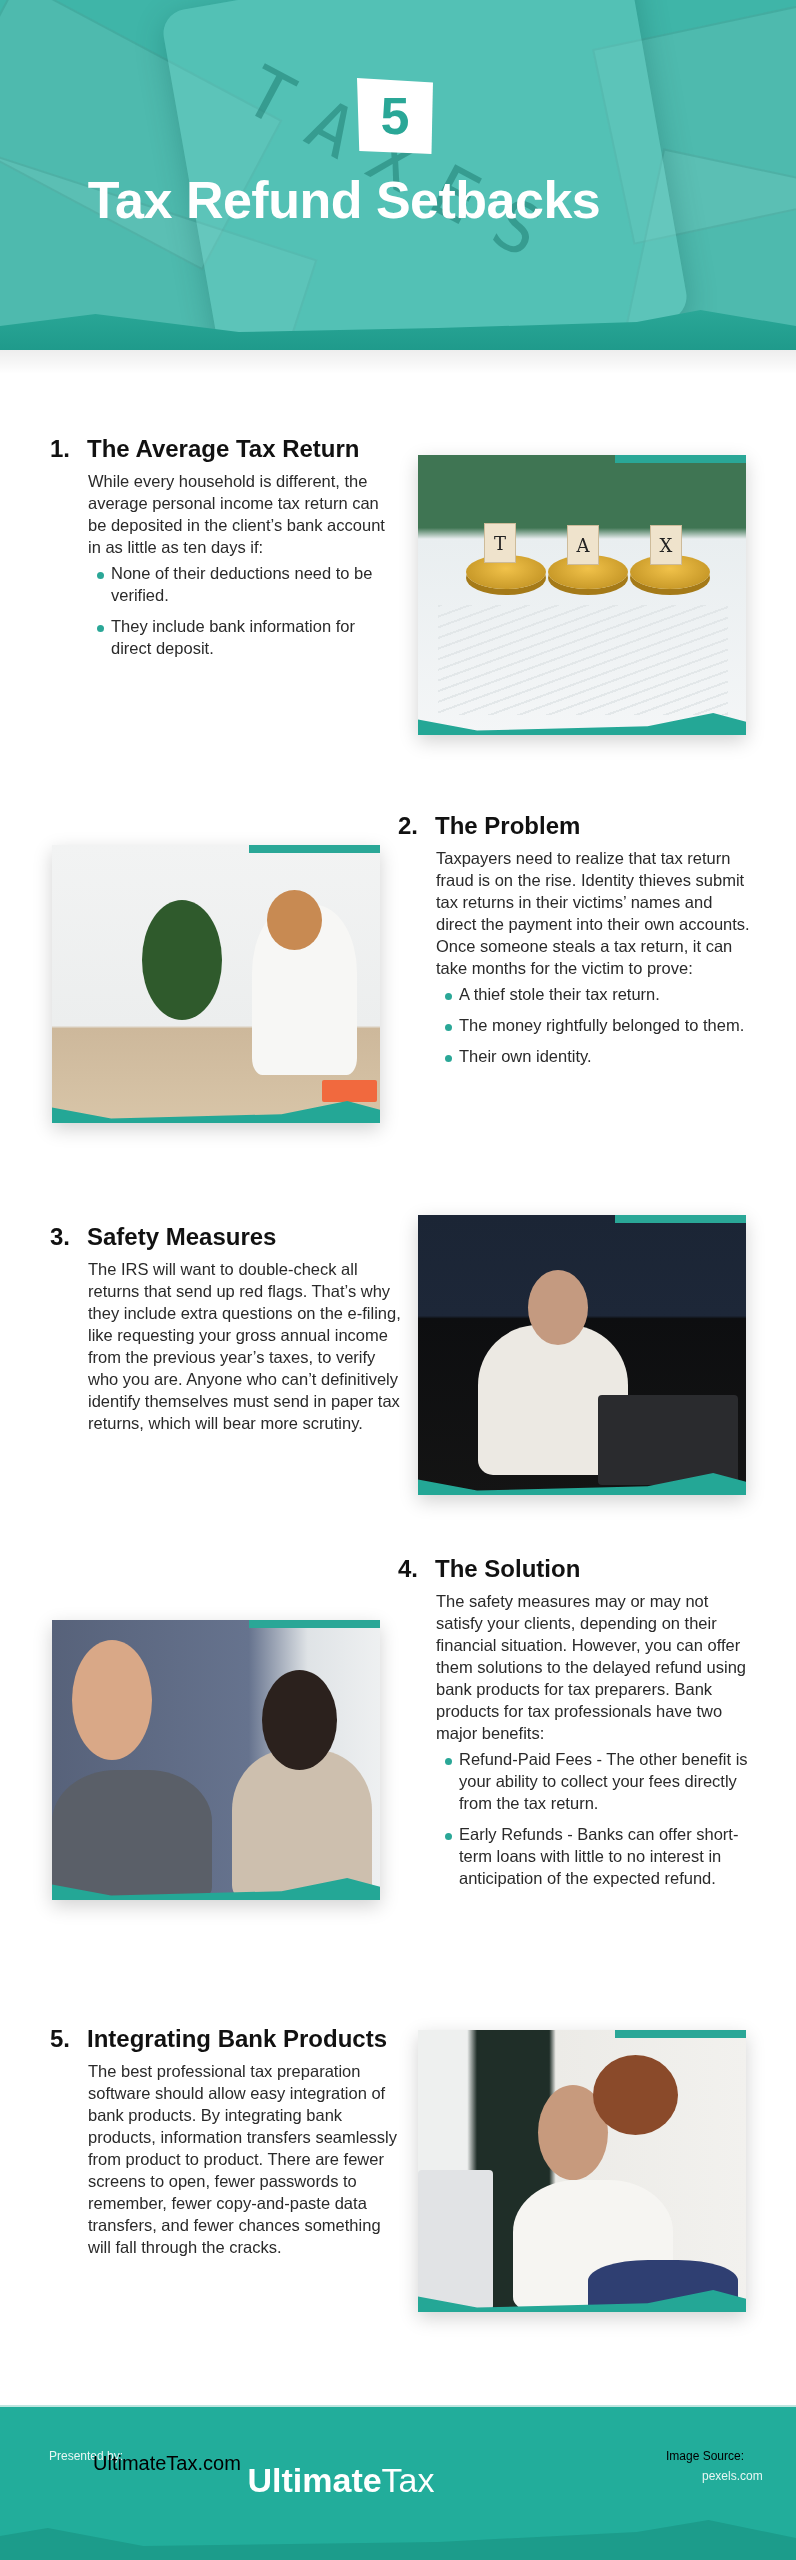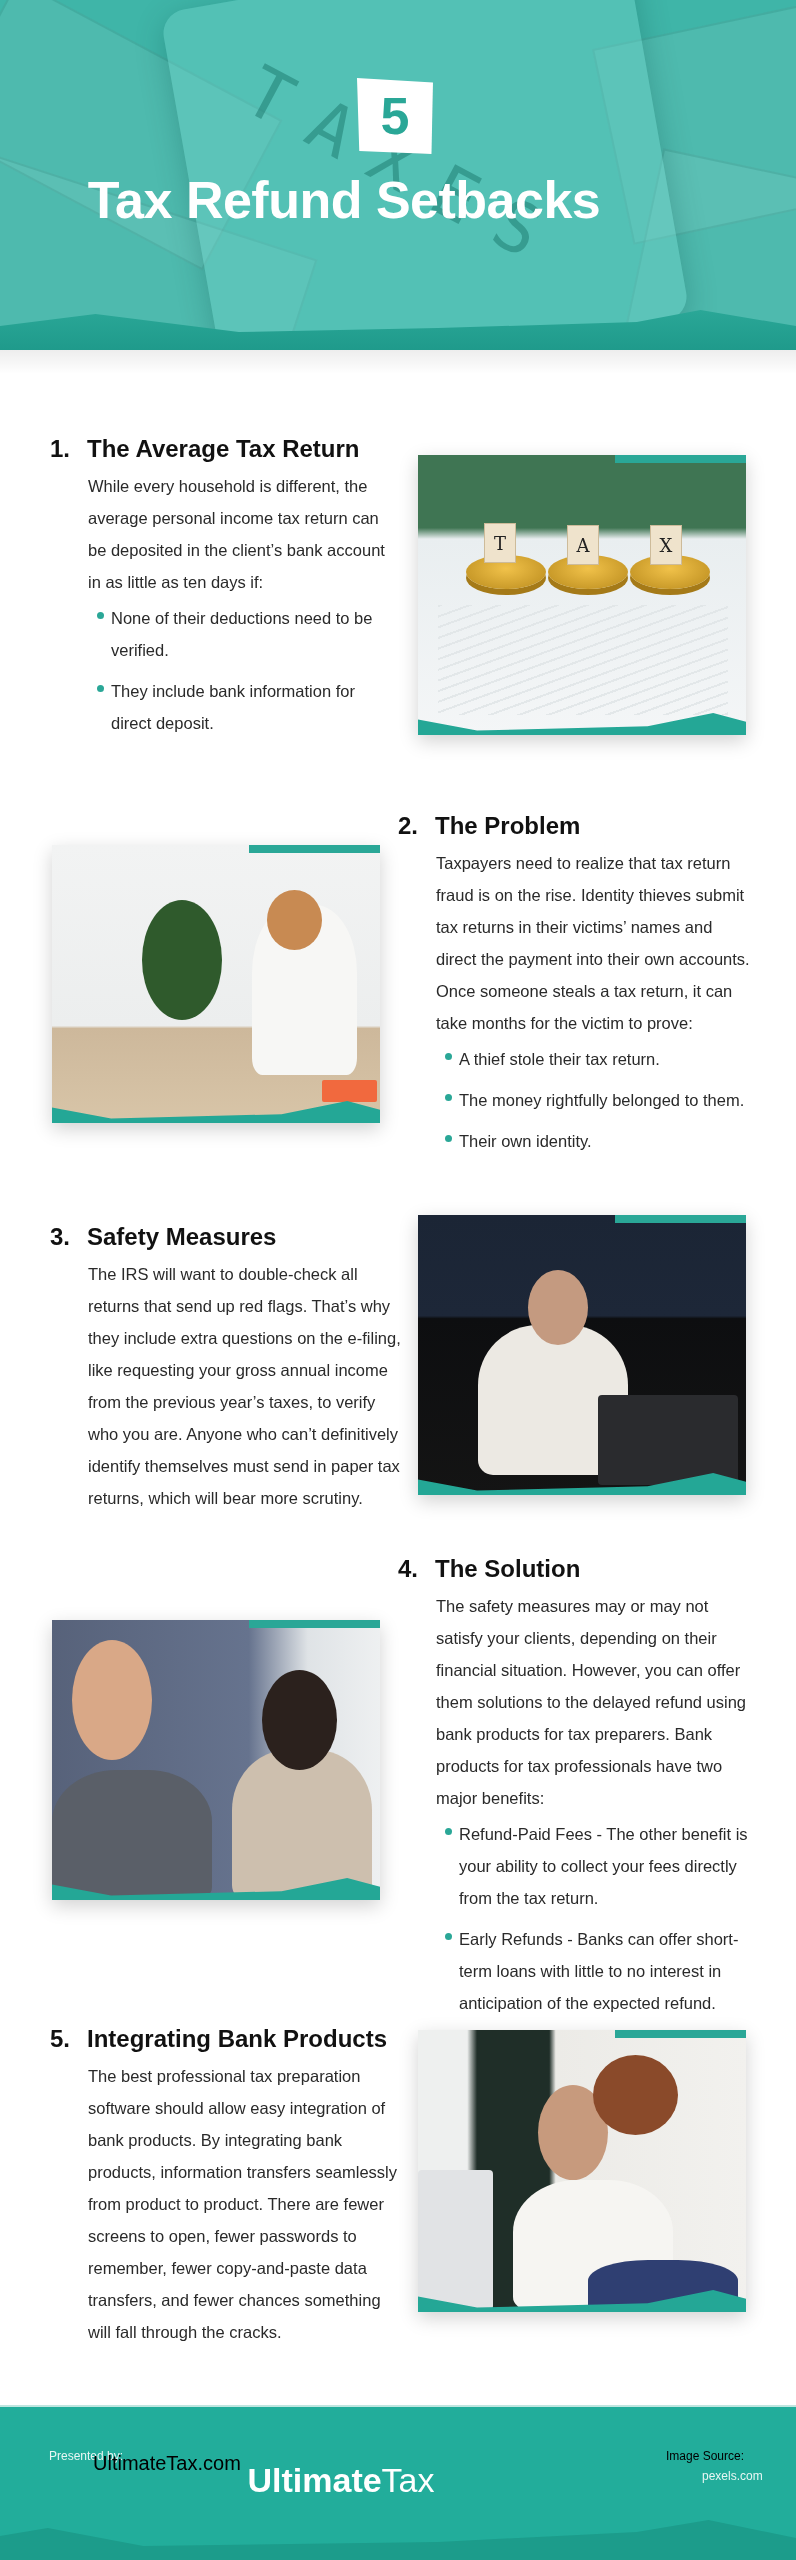--- a/index.html
+++ b/index.html
@@ -16,21 +16,21 @@
   .header .lightbox { position: absolute; left: 190px; top: -30px; width: 470px; height: 390px; background: rgba(120,215,205,0.35); border-radius: 24px; transform: rotate(-10deg); box-shadow: 0 8px 30px rgba(0,60,55,0.25); }
   .header .bgletters { position: absolute; left: 270px; top: 50px; font-family: "DejaVu Sans Mono", monospace; font-size: 70px; color: rgba(20,110,100,0.45); letter-spacing: 28px; transform: rotate(28deg); transform-origin: left top; }
   .header .bottom-band { position: absolute; left: 0; bottom: 0; width: 796px; height: 40px; background: linear-gradient(180deg, #2aa797 0%, #1f9a8b 100%); clip-path: polygon(0 40%, 12% 10%, 30% 55%, 55% 45%, 80% 30%, 88% 0, 100% 40%, 100% 100%, 0 100%); }
   .badge { position: absolute; left: 357px; top: 78px; width: 76px; height: 76px; background: #fff; clip-path: polygon(0 0, 100% 6%, 98% 100%, 3% 96%); display: flex; align-items: center; justify-content: center; box-shadow: 0 4px 12px rgba(0,0,0,0.2); }
   .badge span { font-family: "Liberation Sans", sans-serif; font-weight: 700; font-size: 52px; color: #2aa797; }
   .title { position: absolute; left: 0; top: 170px; width: 688px; text-align: center; font-family: "Liberation Sans", sans-serif; font-weight: 700; font-size: 52px; color: #fff; letter-spacing: -0.5px; }
   .header-shadow { position: absolute; left: 0; top: 350px; width: 796px; height: 24px; background: linear-gradient(180deg, rgba(0,0,0,0.07), rgba(0,0,0,0)); }
   .sec-head { position: absolute; font-family: "Liberation Sans", sans-serif; font-weight: 700; font-size: 24px; color: #111; white-space: nowrap; }
   .sec-head .num { position: absolute; left: 0; top: 0; }
   .sec-head .txt { position: absolute; left: 37px; top: 0; }
-  .body { position: absolute; font-family: "Liberation Sans", sans-serif; font-size: 16.5px; line-height: 32px; color: #2a2a2a; }
+  .body { position: absolute; font-family: "Liberation Sans", sans-serif; font-size: 16.5px; line-height: 22px; color: #2a2a2a; }
   .body p { margin: 0; }
   .body ul { list-style: none; margin-top: 4px; padding-left: 12px; }
   .body li { position: relative; padding-left: 11px; margin-bottom: 9px; }
   .body li::before { content: ""; position: absolute; left: -3px; top: 10px; width: 7px; height: 7px; border-radius: 50%; background: #2aa797; }
 
   .photo { position: absolute; box-shadow: 0 6px 18px rgba(0,0,0,0.18); overflow: hidden; }
   .photo .accent-top { position: absolute; right: 0; top: 0; width: 40%; height: 8px; background: #2aa797; }
   .photo .accent-bot { position: absolute; left: 0; bottom: 0; width: 100%; height: 22px; background: #24a796; clip-path: polygon(0 30%, 18% 80%, 70% 60%, 90% 0, 100% 40%, 100% 100%, 0 100%); }
   .photo .scene { position: absolute; inset: 0; }
 

